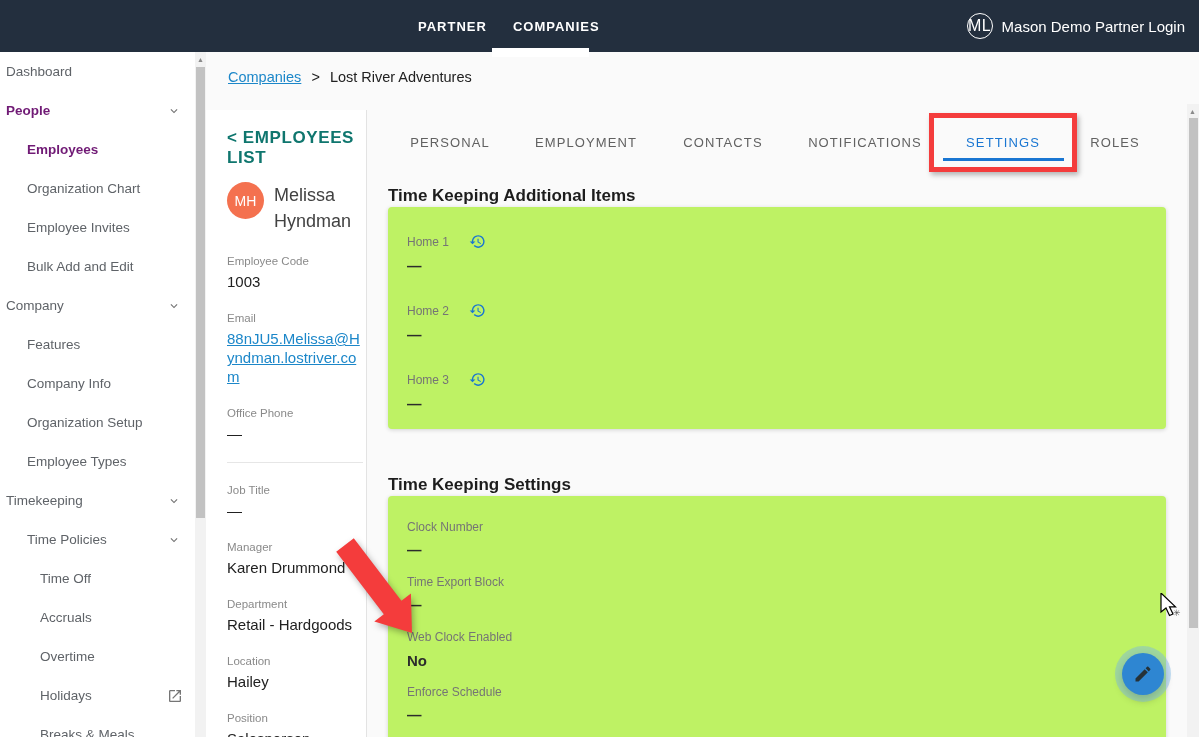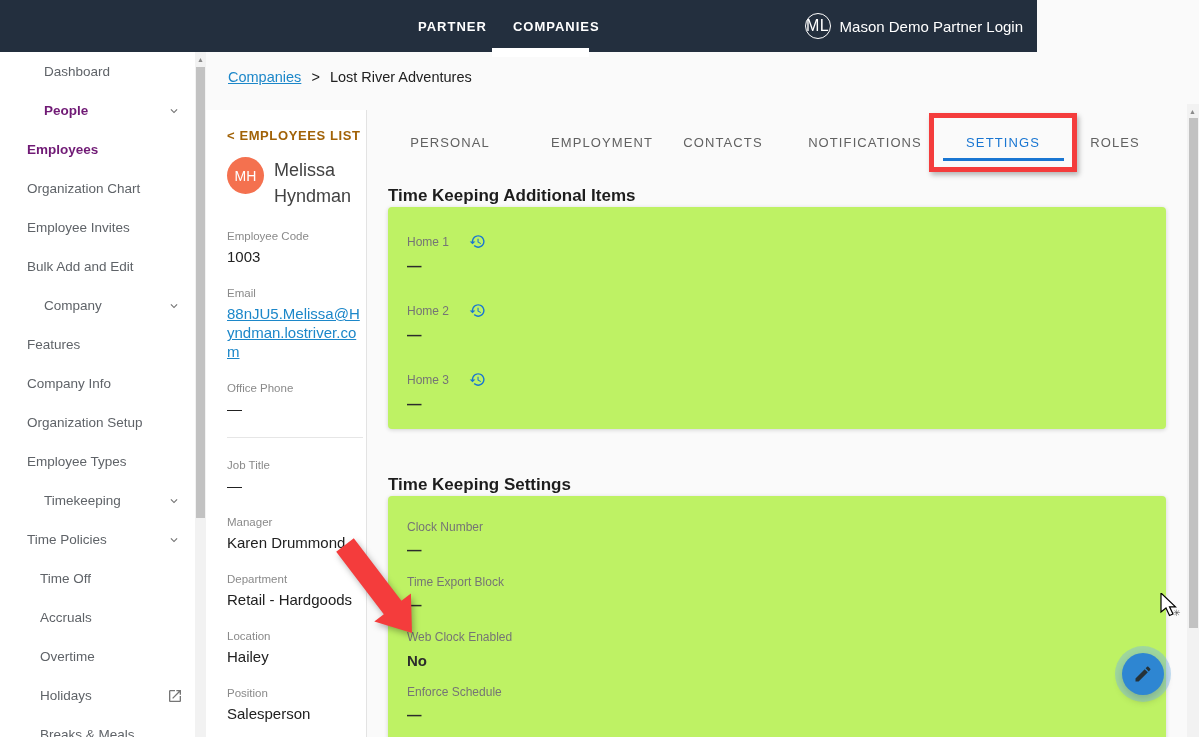--- a/index.html
+++ b/index.html
@@ -5,33 +5,33 @@
   * { margin:0; padding:0; box-sizing:border-box; }
   html,body { width:1199px; height:737px; overflow:hidden; }
   body {
     position:relative;
     font-family:"Liberation Sans", sans-serif;
     background:#fafafa;
     color:#212121;
   }
 
   
-  .navbar { position:absolute; left:0; top:0; width:1037px; height:52px; background:#232f3e; z-index:20; }
+  .navbar { position:absolute; left:0; top:0; width:1199px; height:52px; background:#232f3e; z-index:20; }
   .nav-tabs { position:absolute; left:418px; top:0; height:52px; display:flex; gap:26px; align-items:center; }
   .nav-tab { color:#fff; font-size:13px; font-weight:700; letter-spacing:1px; cursor:pointer; }
   .active-tab-indicator { position:absolute; left:492px; top:48px; width:97px; height:9px; background:#ffffff; z-index:21; }
   .nav-user { position:absolute; right:14px; top:0; height:52px; display:flex; align-items:center; gap:9px; }
   .ml-circle { width:26px; height:26px; border:1.5px solid #fff; border-radius:50%; color:#fff;
     font-size:16px; font-weight:500; display:flex; align-items:center; justify-content:center; letter-spacing:.5px;}
   .user-name { color:#fff; font-size:15px; }
 
   
   .sidebar { position:absolute; left:0; top:52px; width:195px; bottom:0; background:#fff; z-index:5; }
   .side-item { height:39px; display:flex; align-items:center; font-size:13.5px; color:#5f6368; cursor:pointer; }
-  .side-item.lv0 { padding-left:12px;margin-left:32px; }
+  .side-item.lv0 { padding-left:6px; }
   .side-item.lv1 { padding-left:27px; }
   .side-item.lv2 { padding-left:40px; }
   .side-item.em { color:#701a75; font-weight:700; }
   .side-item .chev { margin-left:auto; margin-right:14px; display:flex; }
   .side-item .ext { margin-left:auto; margin-right:12px; display:flex; }
 
   
   .sb-left { position:absolute; left:195px; top:52px; width:11px; bottom:0; background:#f2f2f2; z-index:6; }
   .sb-arrow { position:absolute; left:0; top:3px; width:11px; text-align:center; font-size:7px; color:#8a8a8a; line-height:10px; }
   .sb-left .thumb { position:absolute; left:1px; top:15px; width:9px; height:451px; background:#c2c2c2; }
@@ -41,35 +41,35 @@
   .sb-right .thumb { position:absolute; left:1.5px; top:14px; width:9px; height:510px; background:#c2c2c2; }
 
   
   .breadcrumb { position:absolute; left:228px; top:69px; font-size:14.5px; color:#212121; z-index:4; }
   .breadcrumb a { color:#1c87c9; text-decoration:underline; cursor:pointer; }
   .breadcrumb .sep { margin:0 6px; }
 
   
   .employee-panel { position:absolute; left:206px; top:110px; width:161px; bottom:0; background:#fff;
     border-right:1px solid #e3e3e3; z-index:3; padding:18px 0 0 21px; }
-  .back-link { font-size:13px; font-weight:700; letter-spacing:.6px; color:#a16207; cursor:pointer; }
+  .back-link { font-size:17px; font-weight:700; letter-spacing:.6px; color:#0f766e; cursor:pointer; }
   .profile { display:flex; gap:10px; margin-top:14px; }
   .avatar { width:37px; height:37px; min-width:37px; border-radius:50%; background:#f4714f; color:#fff;
     font-size:14px; font-weight:500; display:flex; align-items:center; justify-content:center; }
   .profile .pname { font-size:18px; color:#424242; line-height:26px; width:90px; }
   .field { margin-top:21px; width:136px; }
   .field .flabel { font-size:11.5px; color:#8a8a8a; }
   .field .fvalue { font-size:15px; color:#212121; font-weight:500; margin-top:5px; line-height:19px; }
   .field .fvalue a { color:#1c87c9; text-decoration:underline; word-break:break-all; font-weight:400; cursor:pointer; }
   .panel-divider { margin-top:19px; width:136px; border-top:1px solid #e6e6e6; }
 
   
   .tab { position:absolute; top:135px; transform:translateX(-50%); font-size:13px; font-weight:500;
     letter-spacing:1.1px; color:#616161; cursor:pointer; z-index:4; }
-  .tab.t0 { left:450px; } .tab.t1 { left:602px; } .tab.t2 { left:723px; }
+  .tab.t0 { left:450px; } .tab.t1 { left:586px; } .tab.t2 { left:723px; }
   .tab.t3 { left:865px; } .tab.t4 { left:1003px; color:#1976d2; } .tab.t5 { left:1115px; }
   .ink-bar { position:absolute; left:943px; top:158px; width:121px; height:3px; background:#1976d2; z-index:4; }
 
   
   .annotation-box { position:absolute; left:929px; top:113px; width:148px; height:59px;
     border:5px solid #f43c3c; box-shadow:2px 3px 5px rgba(0,0,0,.28); z-index:10; }
 
   
   .section-title { position:absolute; left:388px; font-size:17px; font-weight:700; color:#1d1d1d; z-index:3; }
   #sec0-title { top:186px; } #sec1-title { top:475px; }

